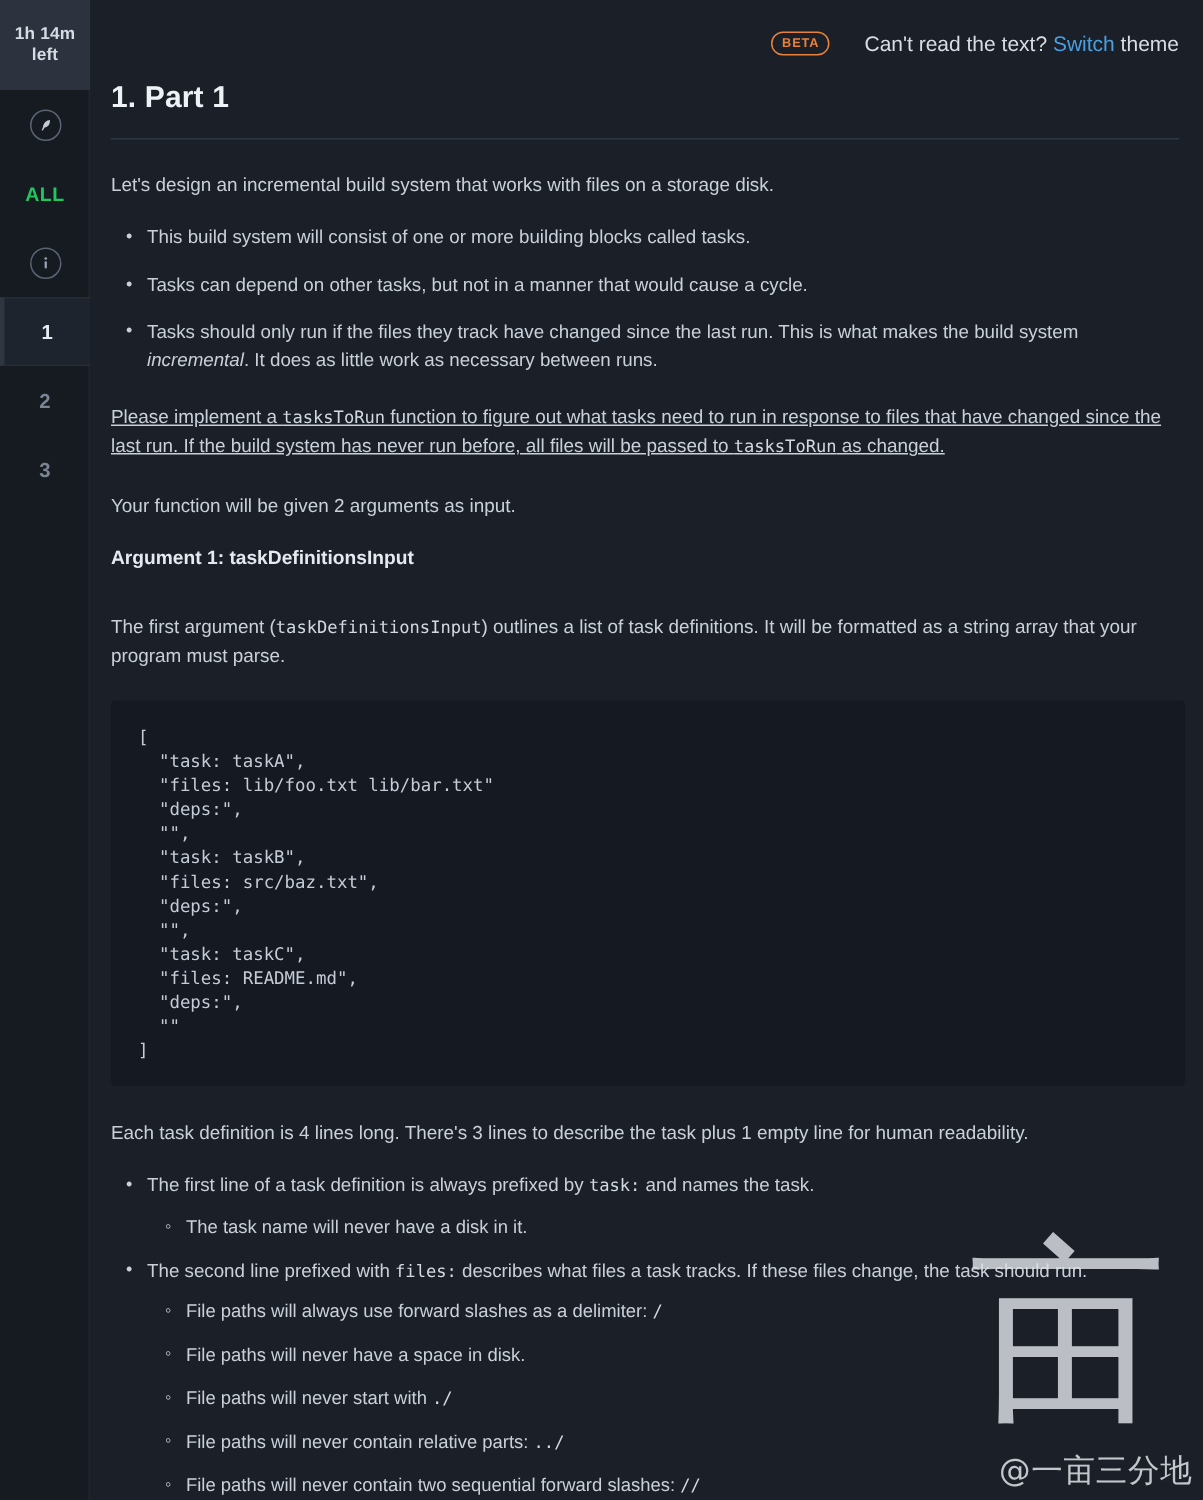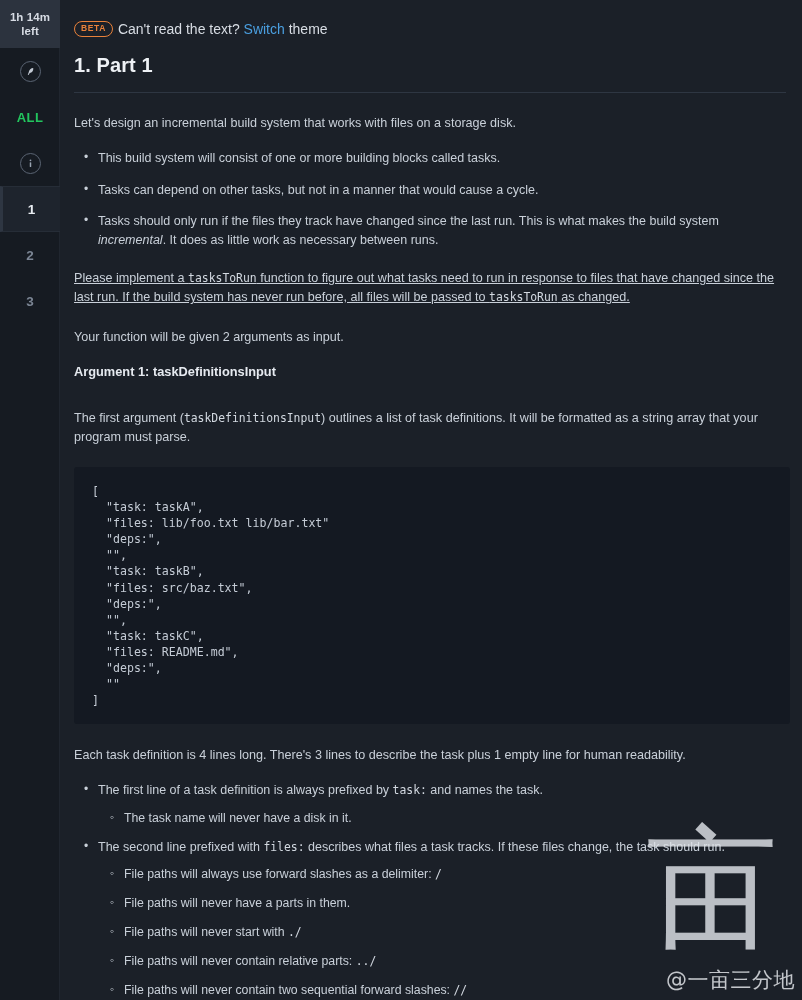--- a/index.html
+++ b/index.html
@@ -21,21 +21,21 @@
   #sidebar {
     width: 60px;
     flex: 0 0 60px;
     background: #161b22;
     height: 1000px;
     position: relative;
     border-right: 1px solid #20262f;
   }
   .timer {
     width: 60px;
-    height: 48px;
+    height: 60px;
     background: #2c333e;
     color: #d6dbe3;
     font-size: 11.5px;
     font-weight: bold;
     line-height: 14px;
     display: flex;
     flex-direction: column;
     align-items: center;
     justify-content: center;
     text-align: center;
@@ -91,21 +91,22 @@
     background: #1b2028;
     padding: 0 16px 0 14px;
     overflow: hidden;
   }
 
   .topbar {
     display: flex;
     align-items: center;
     height: 38px;
     padding-top: 20px;
-    gap: 5px;
+    gap: 23px;
+    justify-content: flex-end;
   }
   .beta-badge {
     border: 1px solid #e8813a;
     color: #e8813a;
     border-radius: 9px;
     font-size: 8.5px;
     font-weight: bold;
     letter-spacing: .6px;
     padding: 1px 6px 2px 6px;
     line-height: 11px;
@@ -327,21 +328,21 @@
         <span>The first line of a task definition is always prefixed by </span><code>task:</code><span> and names the task.</span>
         <ul class="lvl2">
           <li>The task name will never have a disk in it.</li>
         </ul>
       </li>
 
       <li style="margin-bottom:7px;">
         <span>The second line prefixed with </span><code>files:</code><span> describes what files a task tracks. If these files change, the task should run.</span>
         <ul class="lvl2">
           <li><span>File paths will always use forward slashes as a delimiter: </span><code>/</code></li>
-          <li><span>File paths will never have a parts in them.</span></li>
+          <li><span>File paths will never have a space in disk.</span></li>
           <li><span>File paths will never start with </span><code>./</code></li>
           <li><span>File paths will never contain relative parts: </span><code>../</code></li>
           <li><span>File paths will never contain two sequential forward slashes: </span><code>//</code></li>
         </ul>
       </li>
 
     </ul>
 
     <div id="watermark">
       <div class="glyph">亩</div>

